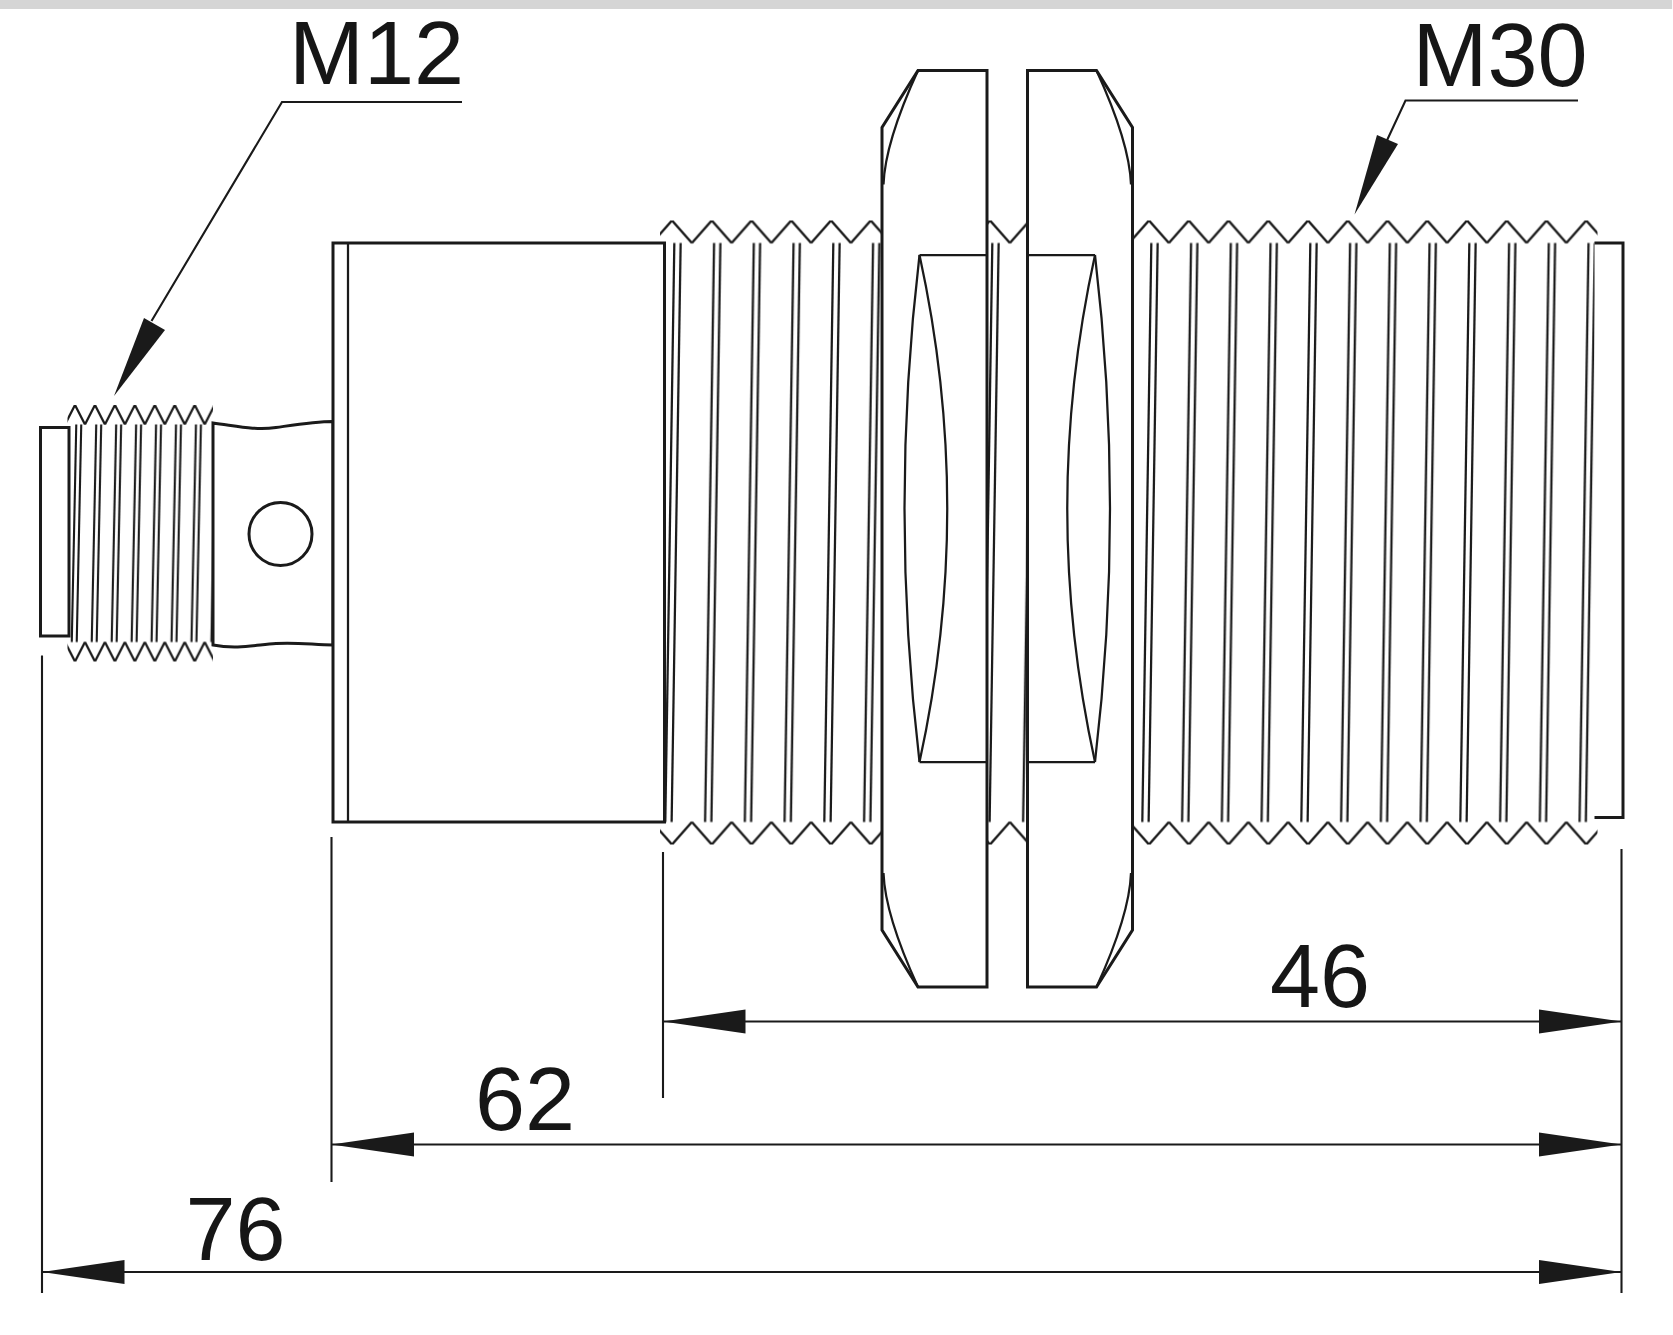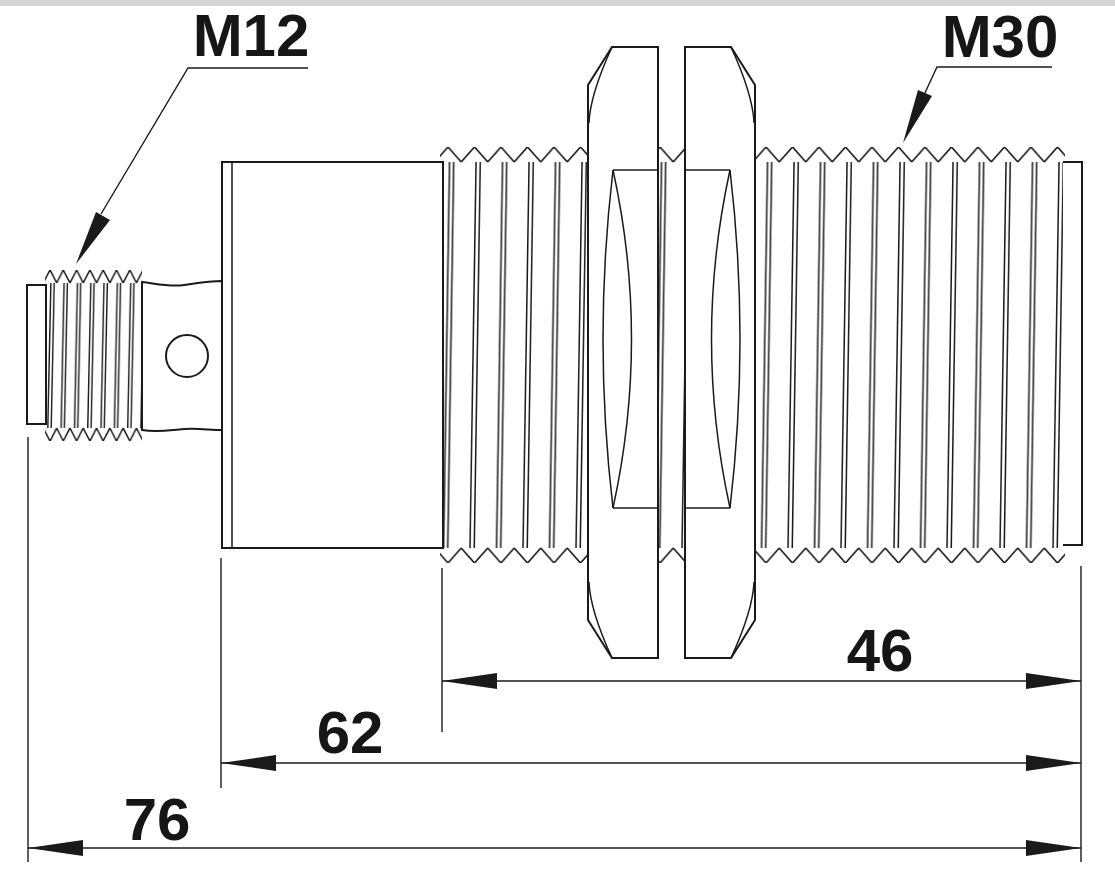--- a/index.html
+++ b/index.html
@@ -1,17 +1,17 @@
 <!DOCTYPE html>
 <html><head>
 <meta charset="utf-8">
 <style>
   html,body{margin:0;padding:0;background:#ffffff;}
   .page{position:relative;width:1115px;height:890px;background:#ffffff;overflow:hidden;
-        font-family:"Liberation Sans",sans-serif;font-weight:bold;}
+        font-family:"Liberation Sans",sans-serif;}
   .top-strip{position:absolute;left:0;top:0;width:1115px;height:6px;background:#d5d5d5;}
   svg{position:absolute;left:0;top:0;}
   svg text{font-family:"Liberation Sans",sans-serif;font-size:60px;fill:#161616;}
   .ol{fill:#ffffff;stroke:#1a1a1a;stroke-width:2;}
   .thin{fill:none;stroke:#1a1a1a;stroke-width:1.5;}
   .dim{fill:none;stroke:#1a1a1a;stroke-width:1.4;}
   .ah{fill:#1a1a1a;stroke:none;}
 </style>
 </head>
 <body>

